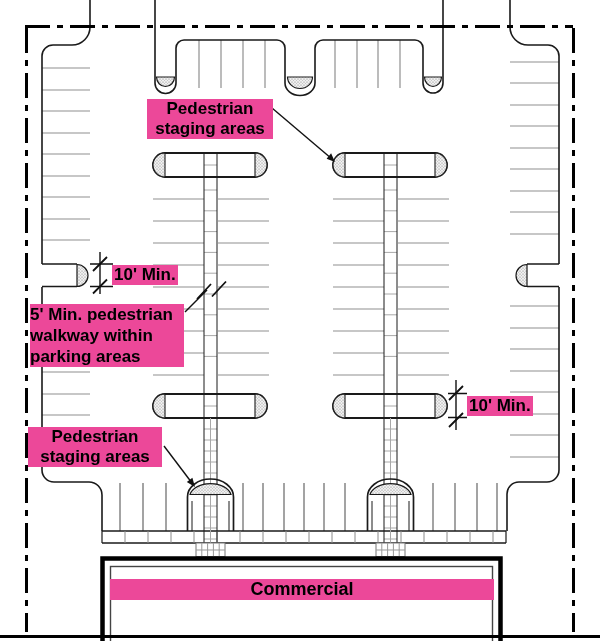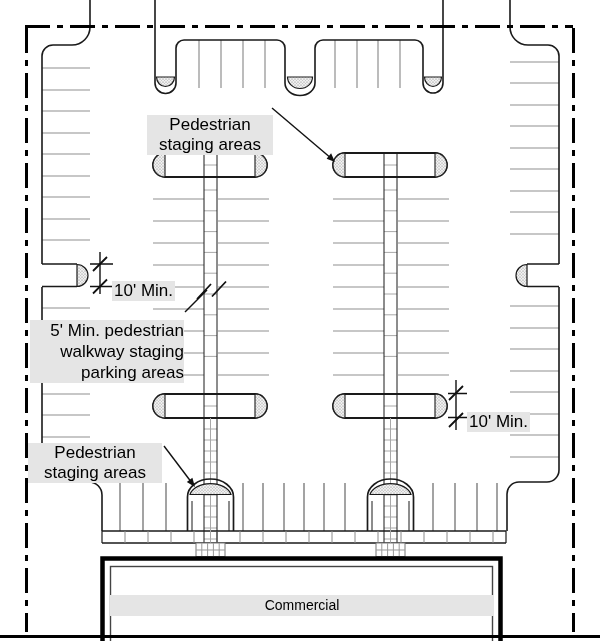--- a/index.html
+++ b/index.html
@@ -1,24 +1,24 @@
 <!DOCTYPE html>
 <html><head>
 <meta charset="utf-8">
 <style>
   html,body{margin:0;padding:0;background:#fff;}
   .stage{position:relative;width:600px;height:641px;background:#fff;overflow:hidden;
          font-family:"Liberation Sans",sans-serif;}
   .stage svg{position:absolute;left:0;top:0;}
-  .lbl{position:absolute;font-weight:normal;font-size:17px;line-height:20px;color:#000;
-       background:#e5e5e5;white-space:nowrap;margin-top:16px;}
+  .lbl{position:absolute;font-weight:bold;font-size:17px;line-height:20px;color:#000;
+       background:#ec4899;white-space:nowrap;}
   .lbl .ln{display:block;}
   .center{text-align:center;}
-  .right{text-align:right;line-height:21px;}
-  .bldg{font-size:14px;line-height:21px;}
+  .right{line-height:21px;}
+  .bldg{font-size:18px;line-height:21px;}
 </style>
 </head>
 <body>
 
 <div class="stage">
 
 <svg id="plan" width="600" height="641" viewBox="0 0 600 641">
   <defs>
     <pattern id="stipple" width="3" height="3" patternUnits="userSpaceOnUse">
       <rect width="3" height="3" fill="#f0f0f0"></rect>
@@ -289,21 +289,21 @@
   <span class="ln">Pedestrian</span>
   <span class="ln">staging areas</span>
 </div>
 
 <div class="lbl" style="left:112px;top:265px;padding:0 2px;">
   <span>10' Min.</span>
 </div>
 
 <div class="lbl right" style="left:30px;top:304px;width:154px;">
   <span class="ln">5' Min. pedestrian</span>
-  <span class="ln">walkway staging</span>
+  <span class="ln">walkway within</span>
   <span class="ln">parking areas</span>
 </div>
 
 <div class="lbl" style="left:467px;top:396px;padding:0 2px;">
   <span>10' Min.</span>
 </div>
 
 <div class="lbl center" style="left:28px;top:427px;width:134px;">
   <span class="ln">Pedestrian</span>
   <span class="ln">staging areas</span>

